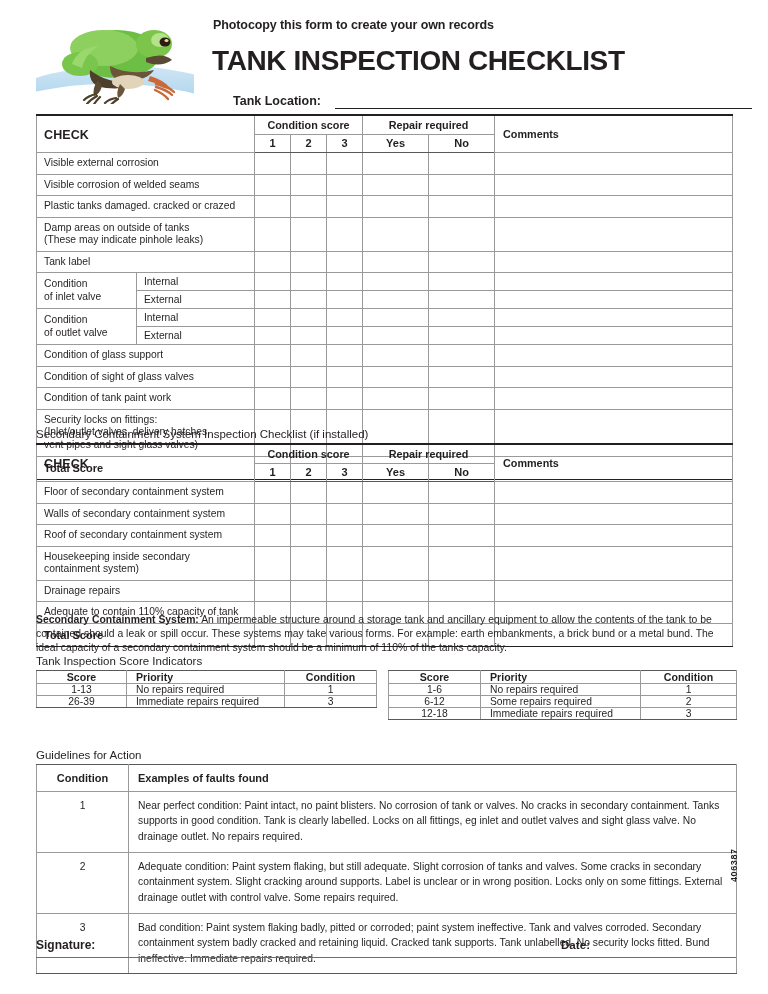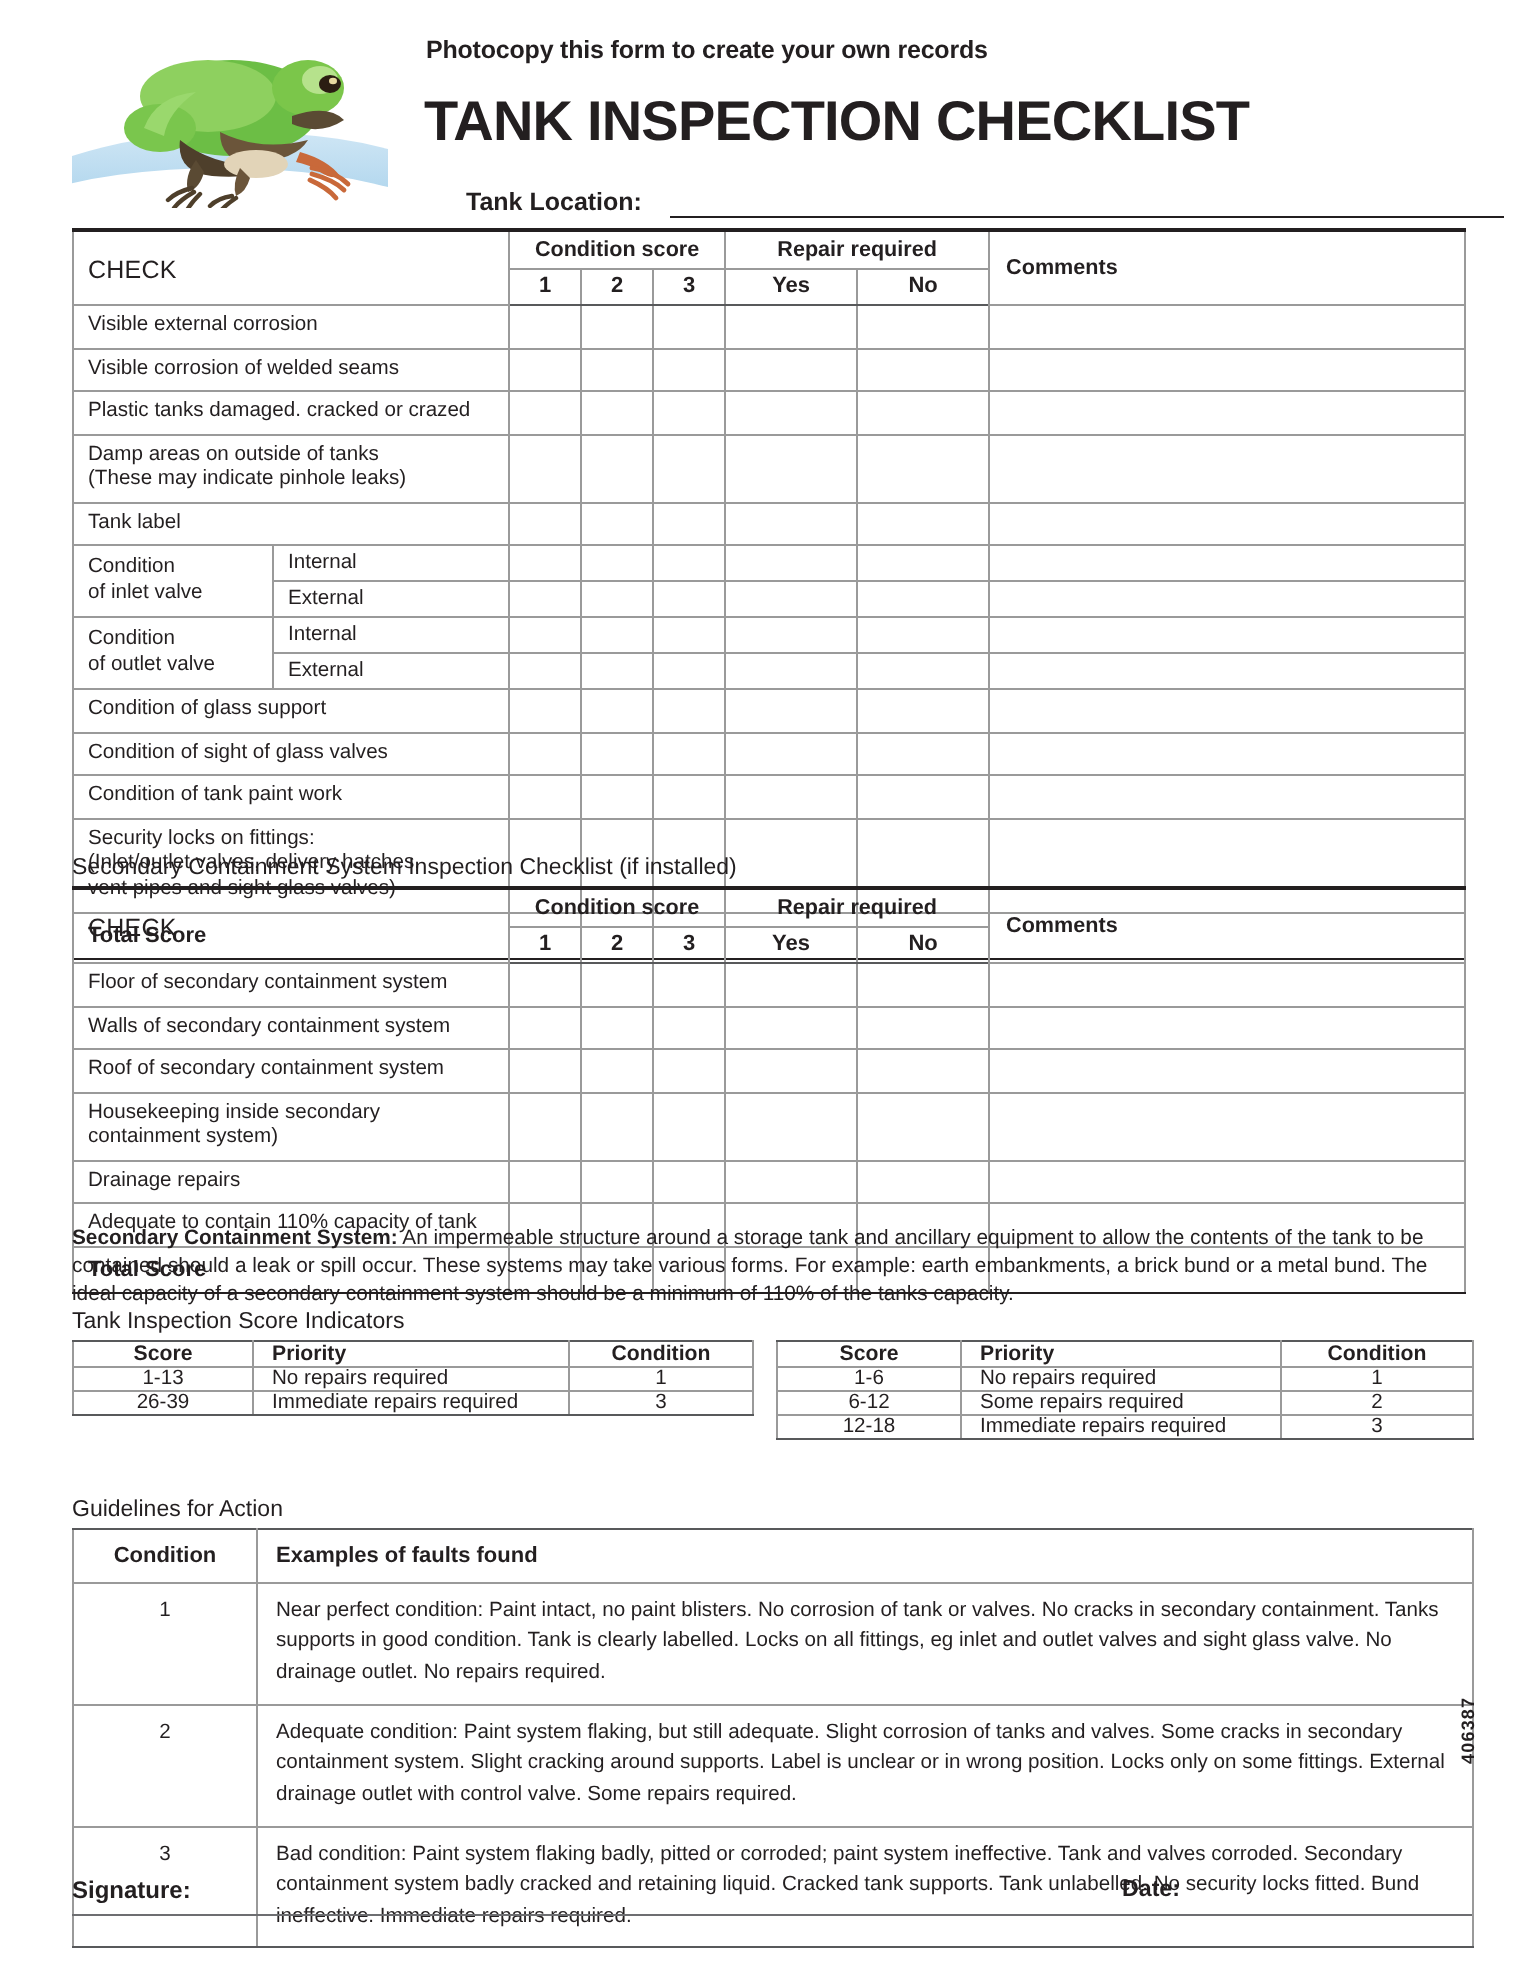--- a/index.html
+++ b/index.html
@@ -135,21 +135,21 @@
   .checklist td.sublbl {
     padding: 3px 0 3px 7px;
   }
   .checklist td.hdr {
     text-align: center;
     font-weight: bold;
     font-size: 10.8px;
     padding: 3px 0;
   }
   .checklist td.check-hd {
-    font-weight: normal;
+    font-weight: bold;
     font-size: 12.5px;
     padding: 5px 0 4px 7px;
     letter-spacing: .1px;
   }
   .checklist td.num {
     text-align: center;
     font-weight: bold;
     font-size: 11px;
     padding: 2px 0 3px;
   }

